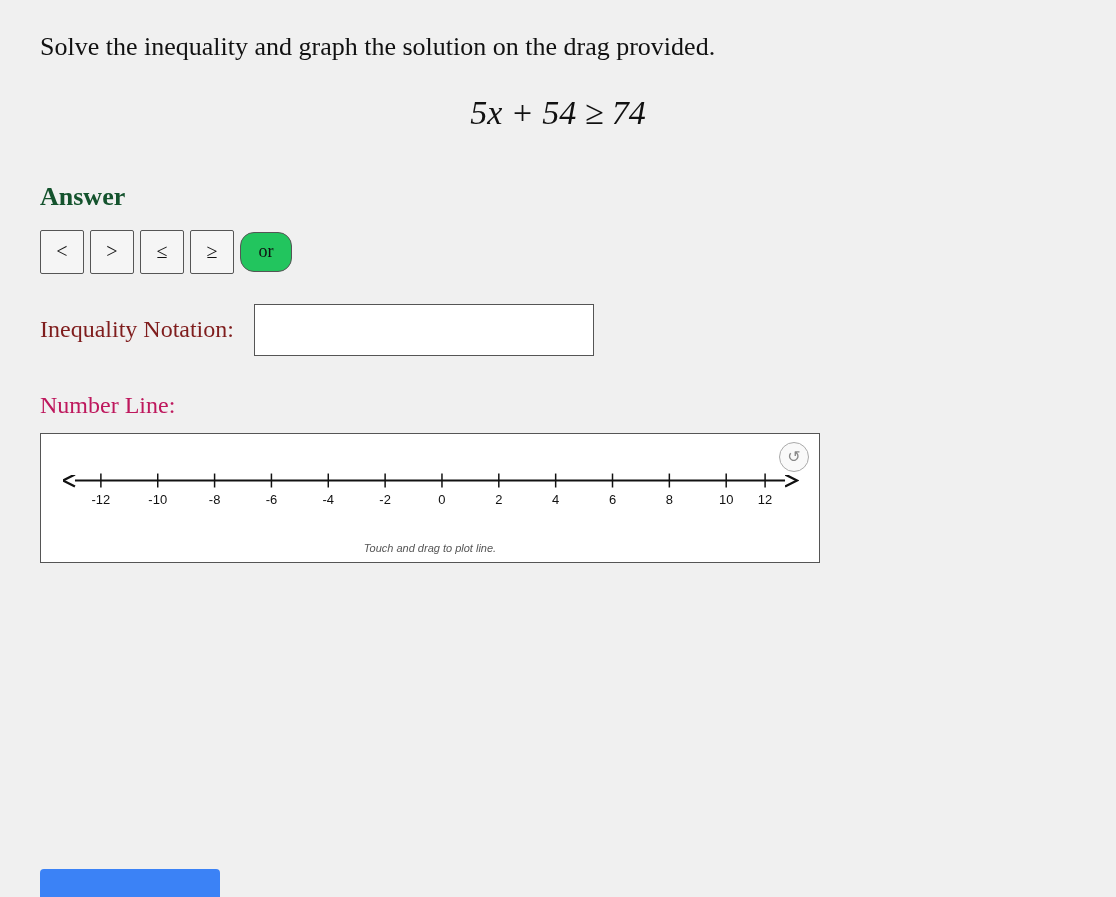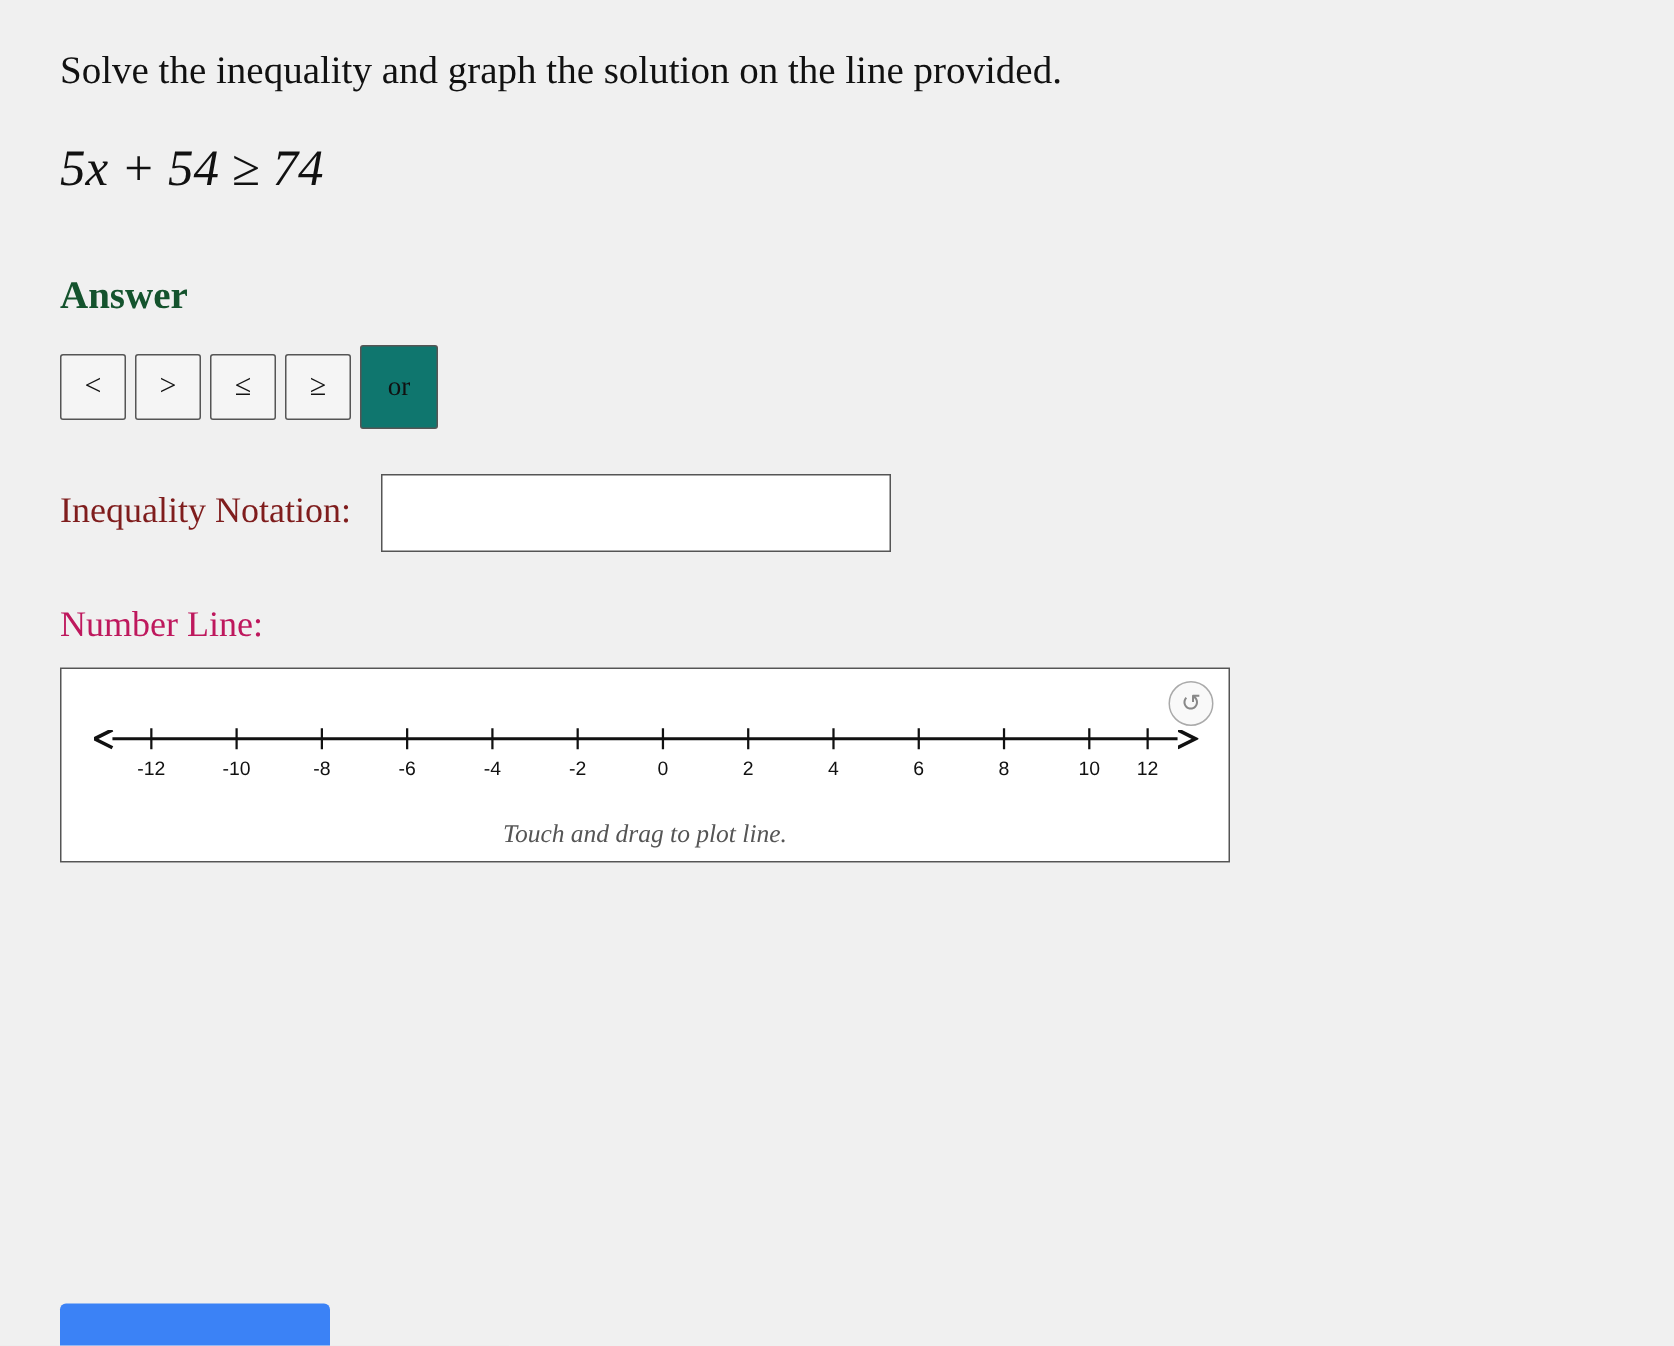--- a/index.html
+++ b/index.html
@@ -24,21 +24,21 @@
       font-size: 26px;
       color: #111;
       font-family: Georgia, serif;
       margin-bottom: 30px;
       line-height: 1.3;
     }
 
     .equation {
       font-size: 34px;
       color: #111;
-      text-align: left;
+      text-align: center;
       margin-bottom: 50px;
       font-style: italic;
     }
 
     .answer-section {
       margin-top: 10px;
     }
 
     .answer-label {
       font-size: 26px;
@@ -64,31 +64,31 @@
       cursor: pointer;
       display: flex;
       align-items: center;
       justify-content: center;
       color: #111;
       border-radius: 2px;
     }
 
     .or-btn {
       width: 52px;
-      height: 56px;
-      border: 1.5px solid #555;
-      background: #0f766e;
+      height: 40px;
+      border: 1.5px solid #555;
+      background: #22c55e;
       font-size: 18px;
       font-family: Georgia, serif;
       cursor: pointer;
       display: flex;
       align-items: center;
       justify-content: center;
       color: #111;
-      border-radius: 2px;
+      border-radius: 14px;
     }
 
     .inequality-notation-row {
       display: flex;
       align-items: center;
       gap: 20px;
       margin-bottom: 36px;
     }
 
     .notation-label {
@@ -143,43 +143,43 @@
       width: 100%;
       height: 60px;
       margin-top: 12px;
     }
 
     .touch-drag-label {
       position: absolute;
       bottom: 8px;
       left: 50%;
       transform: translateX(-50%);
-      font-size: 17px;
+      font-size: 11px;
       color: #555;
       font-style: italic;
       white-space: nowrap;
-      font-family: Liberation Serif, serif;
+      font-family: Liberation Sans, sans-serif;
     }
 
     .blue-bar {
       position: absolute;
       bottom: 0;
       left: 40px;
       width: 180px;
       height: 28px;
       background: #3b82f6;
       border-radius: 4px 4px 0 0;
     }
   </style>
 </head>
 <body>
 
 <div class="page">
 
-  <div class="instruction">Solve the inequality and graph the solution on the line provided.</div>
+  <div class="instruction">Solve the inequality and graph the solution on the drag provided.</div>
 
   <div class="equation">5x + 54 ≥ 74</div>
 
   <div class="answer-section">
 
     <div class="answer-label">Answer</div>
 
     <div class="symbol-buttons">
       <button class="sym-btn">&lt;</button>
       <button class="sym-btn">&gt;</button>

